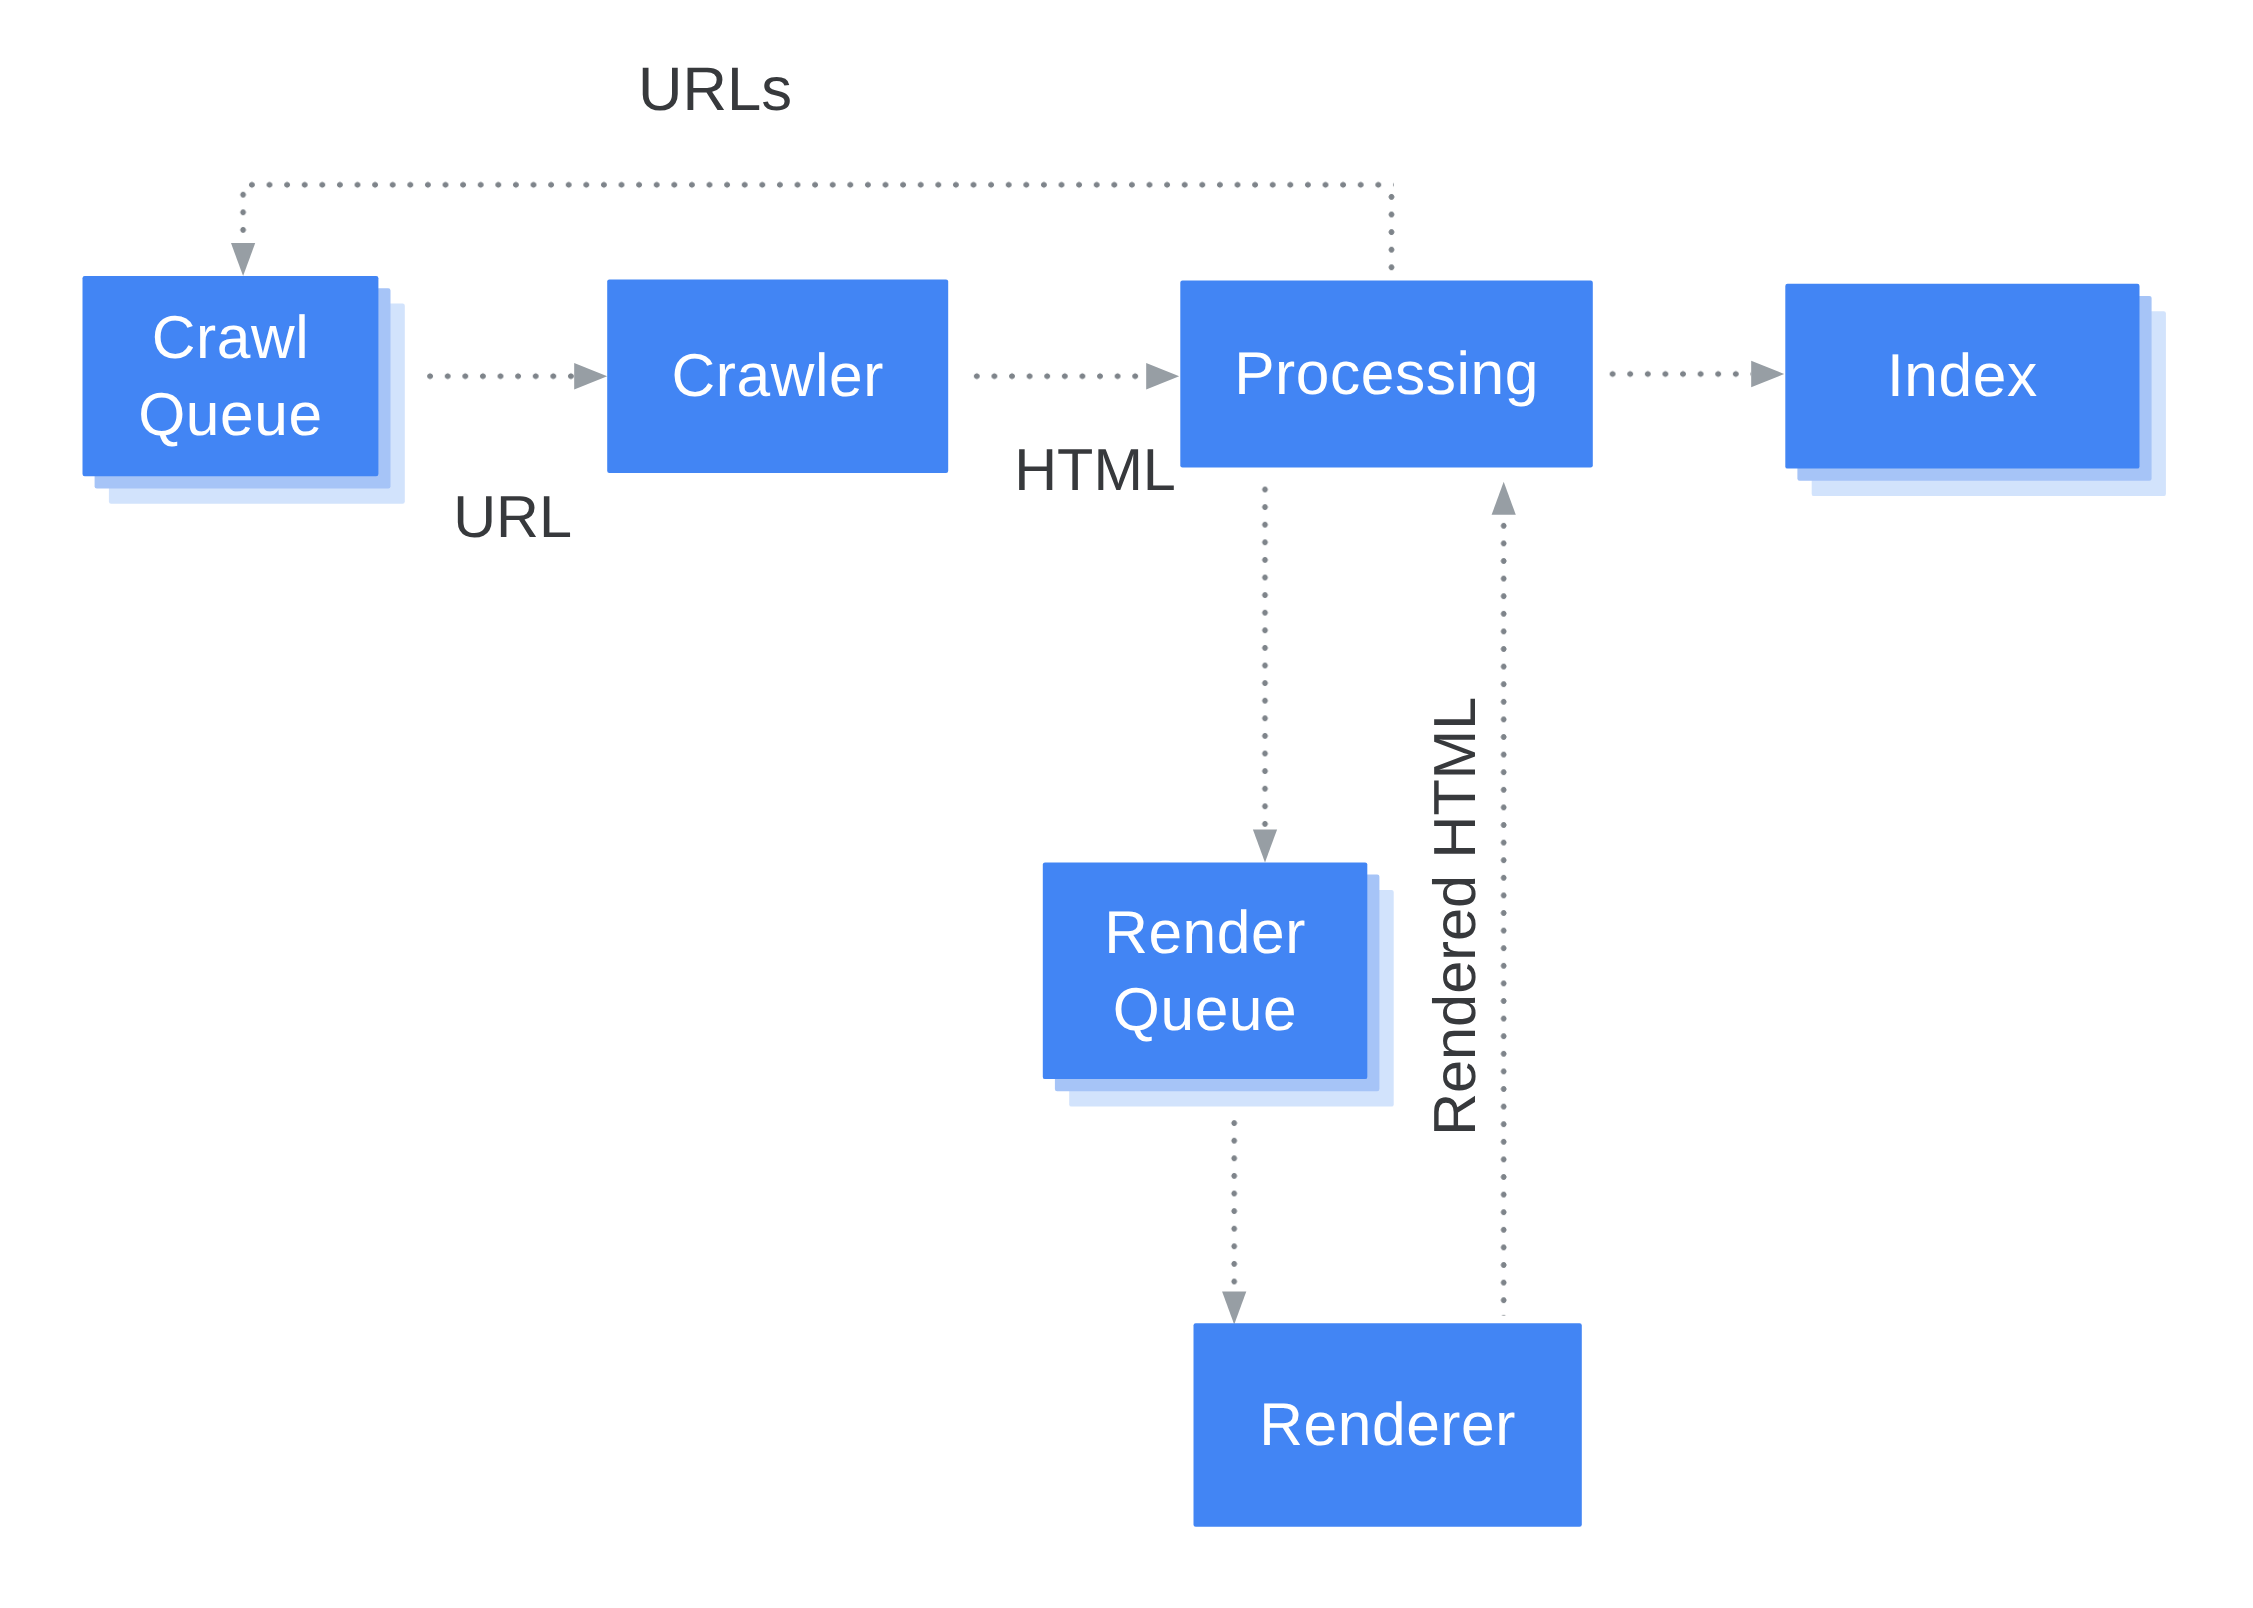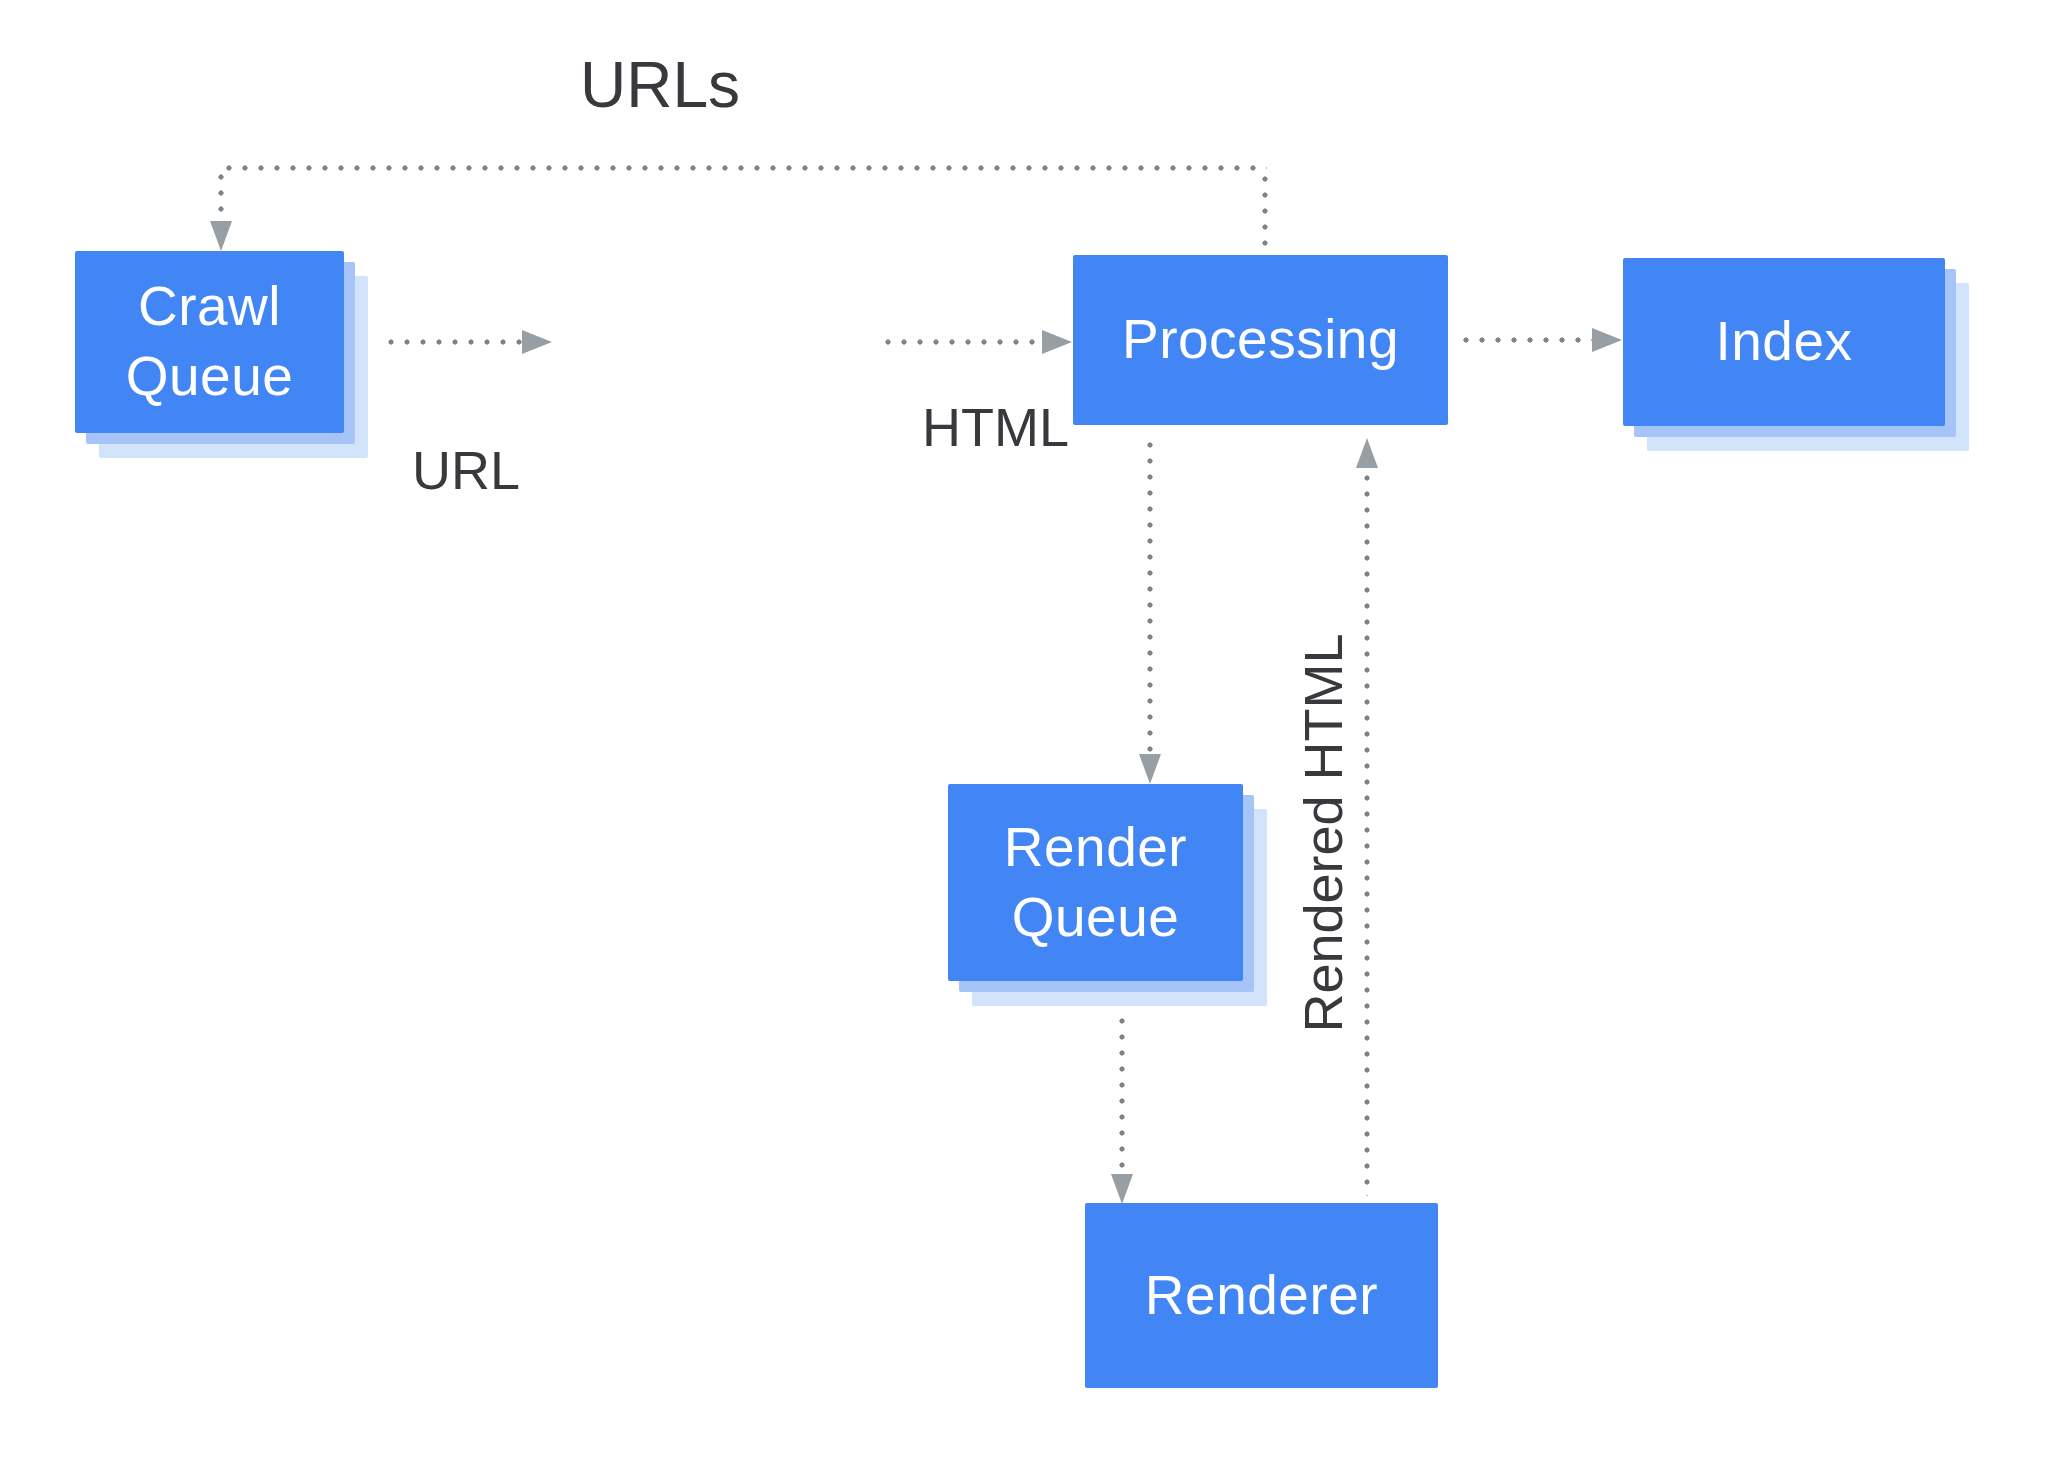--- a/index.html
+++ b/index.html
@@ -49,21 +49,21 @@
 
   
   #n-crawl-queue{left:75px;top:251px;width:269px;height:182px;}
   #n-crawler{left:552px;top:254px;width:310px;height:176px;}
   #n-processing{left:1073px;top:255px;width:375px;height:170px;}
   #n-index{left:1623px;top:258px;width:322px;height:168px;}
   #n-render-queue{left:948px;top:784px;width:295px;height:197px;}
   #n-renderer{left:1085px;top:1203px;width:353px;height:185px;}
 
   
-  #lbl-urls{left:580px;top:48px;font-size:64px;}
+  #lbl-urls{left:580px;top:48px;font-size:56px;}
   #lbl-url{left:412px;top:398px;margin-top:41px;}
   #lbl-html{left:922px;top:396px;}
   #lbl-rendered-html{left:1103px;top:805px;width:440px;height:56px;}
 
   
   #e-urls-h{left:221px;top:165px;width:1046px;}
   #e-urls-v-left{left:218px;top:169px;height:52px;}
   #e-urls-arr{left:210px;top:221px;}
   #e-urls-v-right{left:1262px;top:171px;height:82px;}
 
@@ -114,20 +114,23 @@
 
   <div class="dots-v" id="e-rq-renderer-dots"></div>
   <div class="arr down" id="e-rq-renderer-arr"></div>
 
   <div class="arr up" id="e-renderer-proc-arr"></div>
   <div class="dots-v" id="e-renderer-proc-dots"></div>
 
   <div class="node shadowed" id="n-crawl-queue">
     <span>Crawl Queue</span>
   </div>
+  <div class="node" id="n-crawler">
+    <span>Crawler</span>
+  </div>
   <div class="node shadowed" id="n-index">
     <span>Index</span>
   </div>
   <div class="node" id="n-processing">
     <span>Processing</span>
   </div>
   <div class="node shadowed" id="n-render-queue">
     <span>Render Queue</span>
   </div>
   <div class="node" id="n-renderer">

